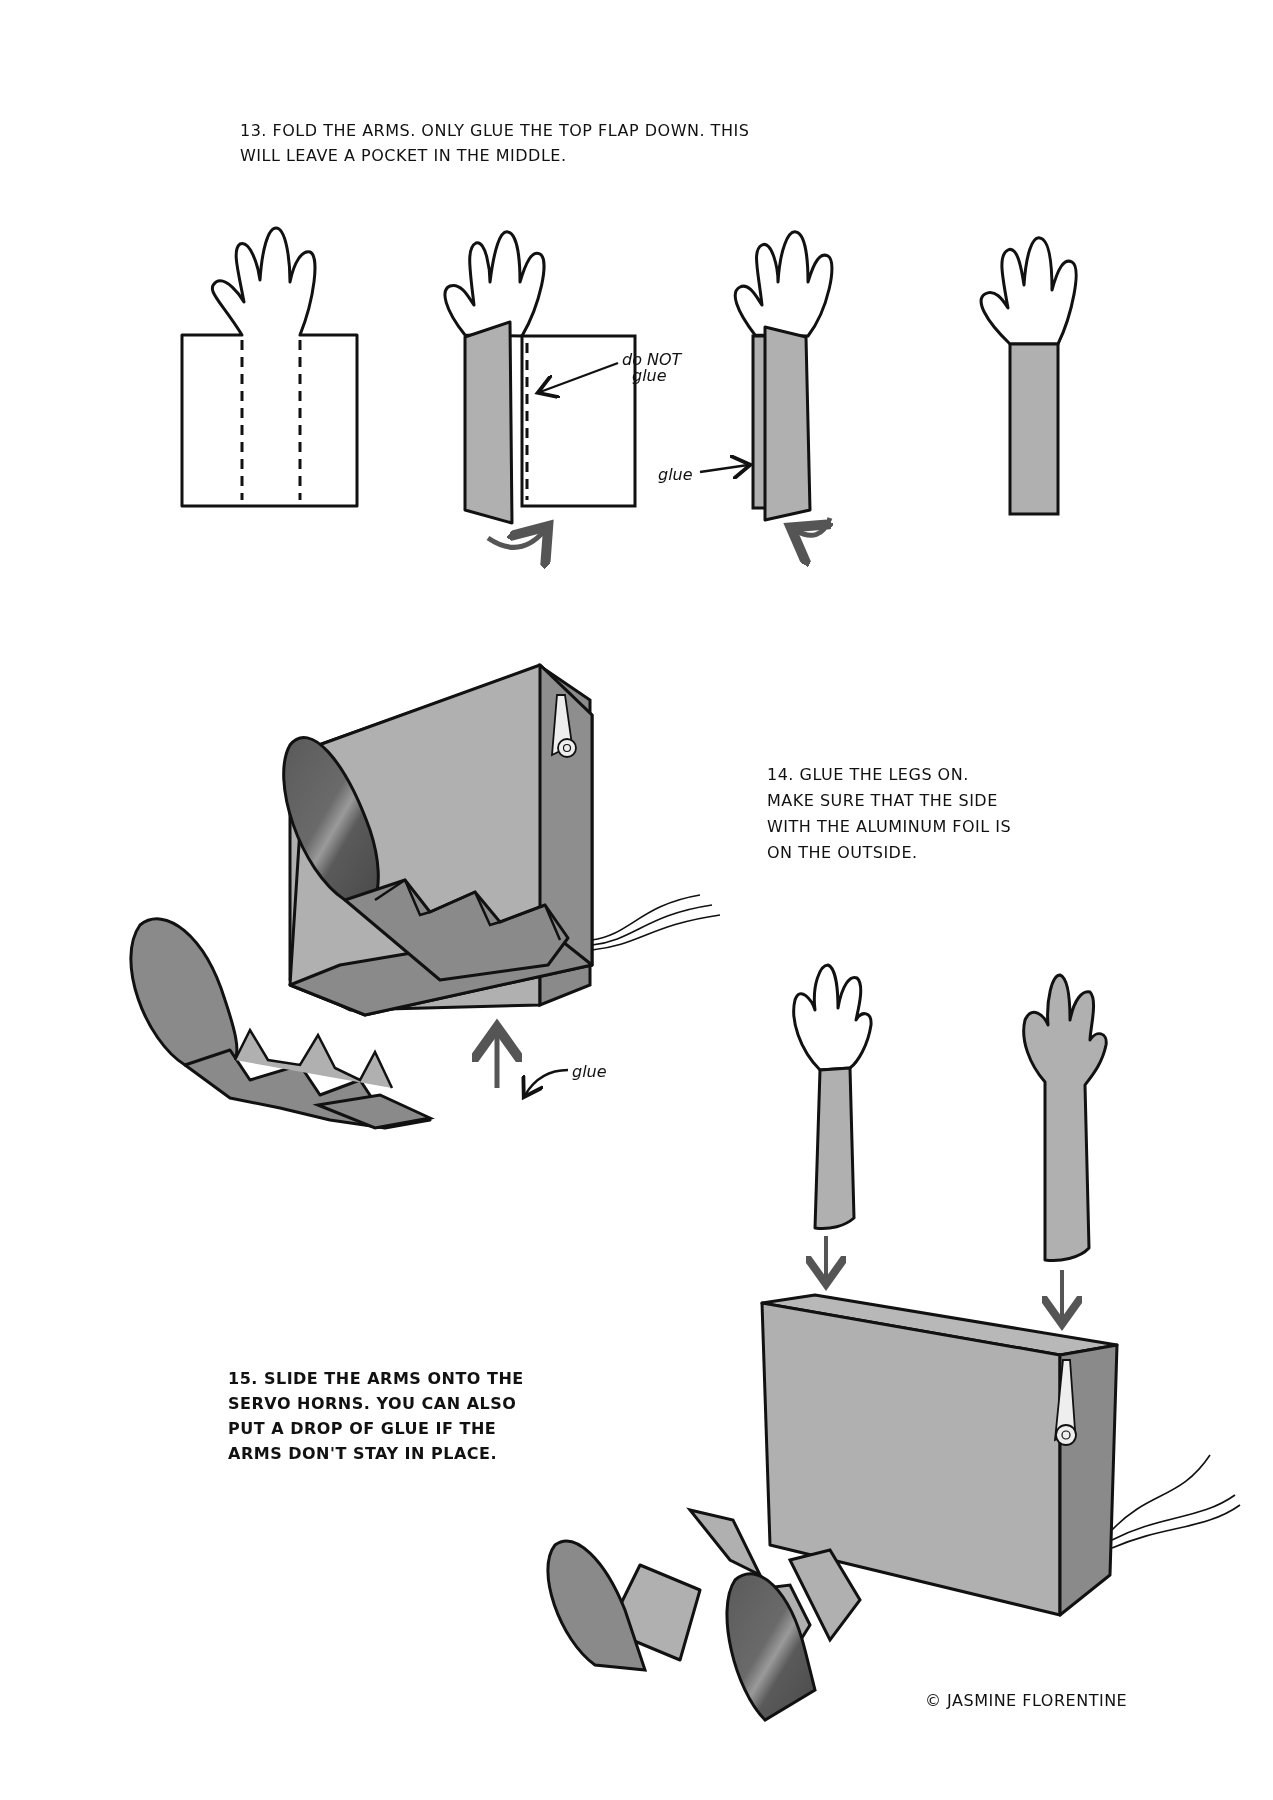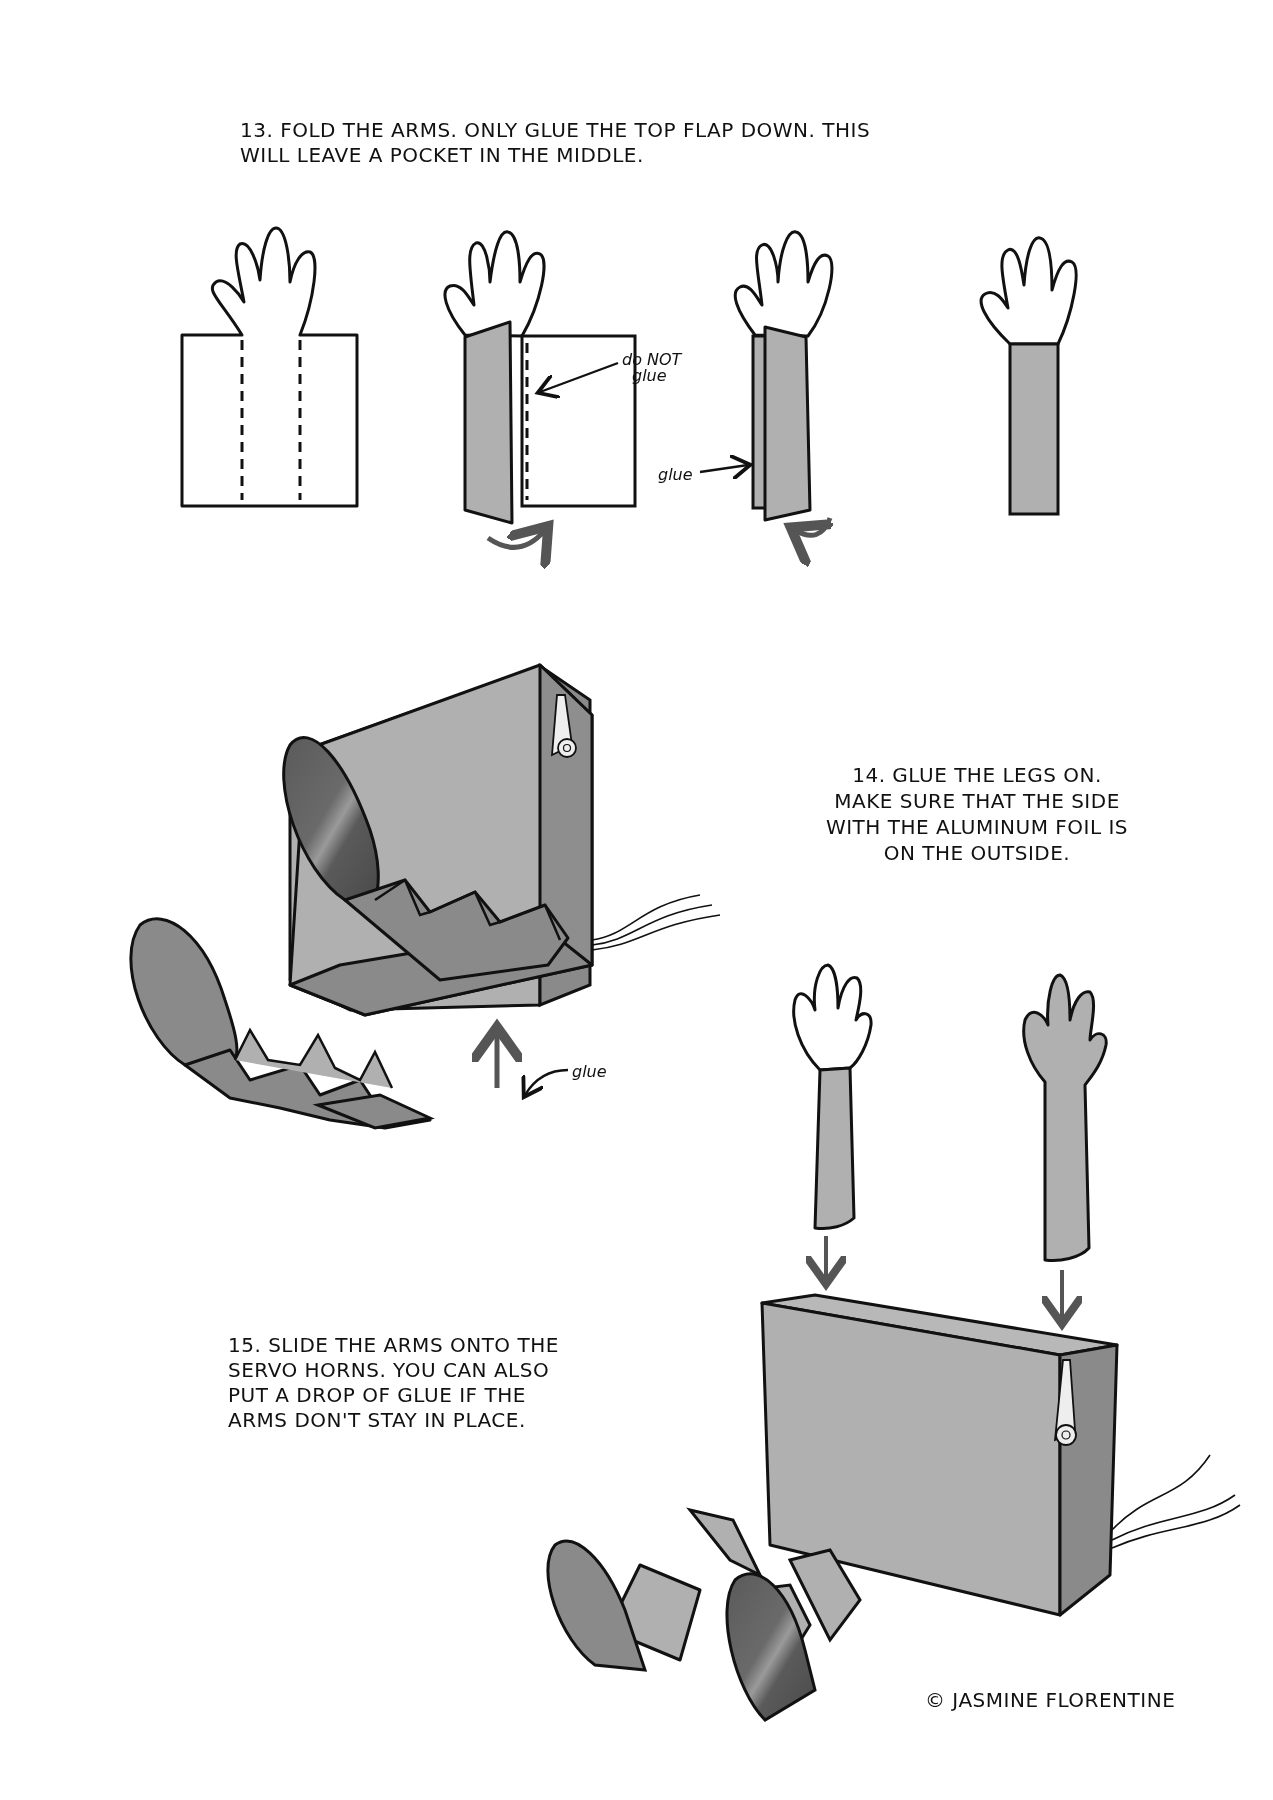--- a/index.html
+++ b/index.html
@@ -1,33 +1,33 @@
 <!DOCTYPE html>
 <html><head>
 <meta charset="utf-8">
 <style>
   html, body { margin:0; padding:0; background:#ffffff; }
   body { width:1273px; height:1800px; position:relative; overflow:hidden;
          font-family:"DejaVu Sans", sans-serif; color:#111; }
   .caption { position:absolute; font-family:"DejaVu Sans", sans-serif;
-             font-size:20px; line-height:25px; letter-spacing:0.5px;
+             font-size:16px; line-height:25px; letter-spacing:0.5px;
              text-transform:uppercase; color:#111; white-space:pre-line; }
   .hand-label { font-family:"DejaVu Sans", sans-serif; font-size:16px; fill:#111; font-style:italic; }
   svg { position:absolute; left:0; top:0; }
 </style>
 </head>
 <body>
 
 <div class="caption" style="left:240px; top:118px; width:860px;">13. FOLD THE ARMS. ONLY GLUE THE TOP FLAP DOWN. THIS
 WILL LEAVE A POCKET IN THE MIDDLE.</div>
-<div class="caption" style="left:767px; top:762px; width:420px; line-height:26px;text-align:center;">14. GLUE THE LEGS ON.
+<div class="caption" style="left:767px; top:762px; width:420px; line-height:26px;">14. GLUE THE LEGS ON.
 MAKE SURE THAT THE SIDE
 WITH THE ALUMINUM FOIL IS
 ON THE OUTSIDE.</div>
-<div class="caption" style="left:228px; top:1333px; width:460px; line-height:25px;">15. SLIDE THE ARMS ONTO THE
+<div class="caption" style="left:228px; top:1366px; width:460px; line-height:25px;font-weight:bold;">15. SLIDE THE ARMS ONTO THE
 SERVO HORNS. YOU CAN ALSO
 PUT A DROP OF GLUE IF THE
 ARMS DON'T STAY IN PLACE.</div>
 <div class="caption" style="left:925px; top:1688px; width:340px;">© JASMINE FLORENTINE</div>
 
 <svg width="1273" height="1800" viewBox="0 0 1273 1800">
   <defs>
     <linearGradient id="foil" x1="0" y1="0" x2="1" y2="1">
       <stop offset="0" stop-color="#5a5a5a"></stop>
       <stop offset="0.45" stop-color="#6a6a6a"></stop>

